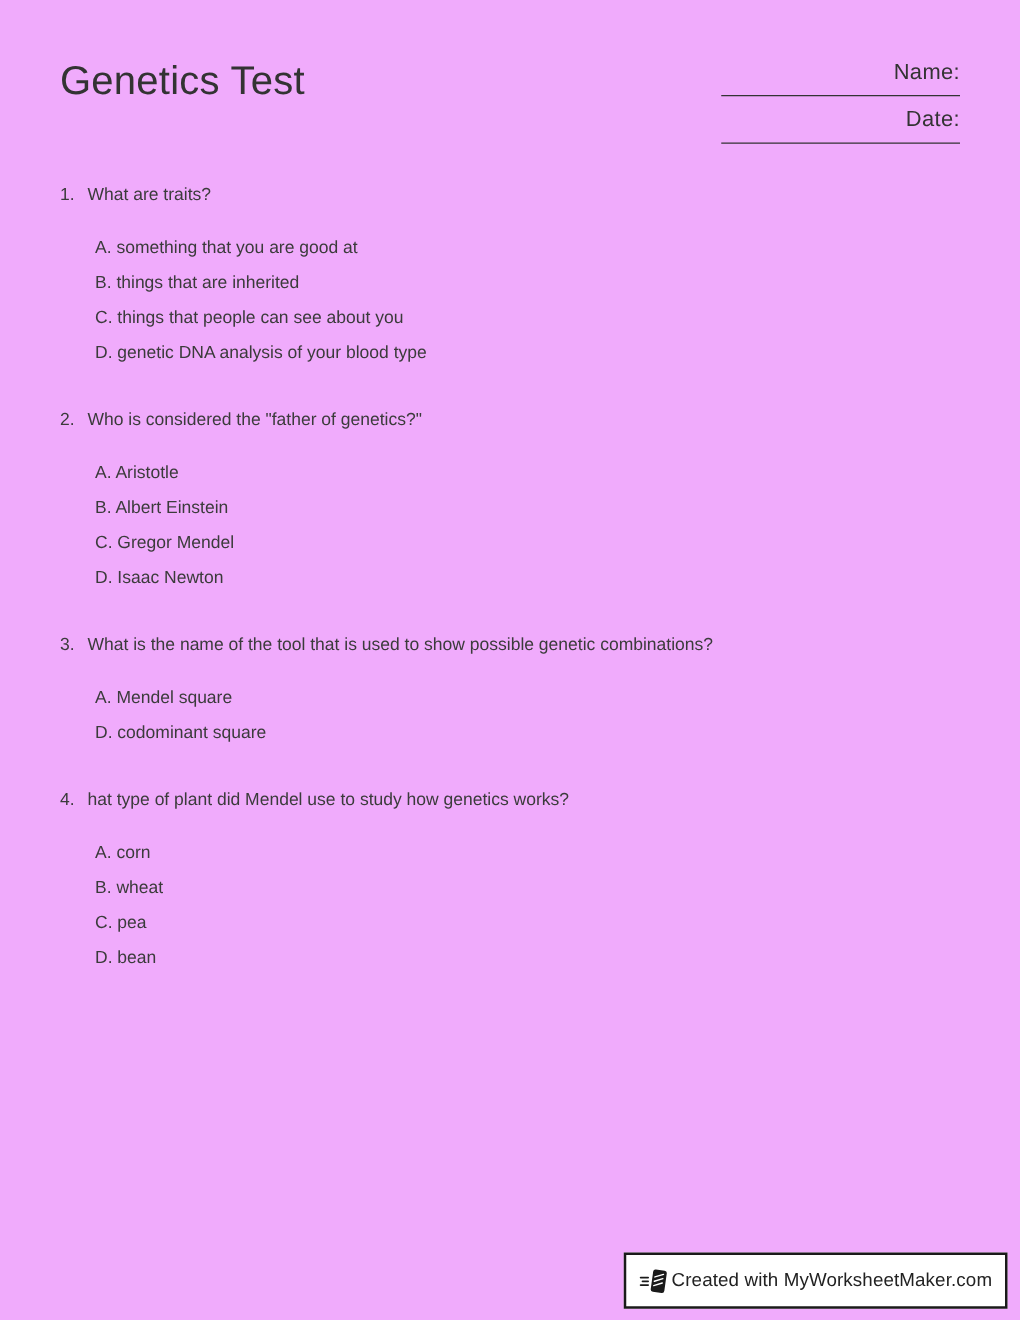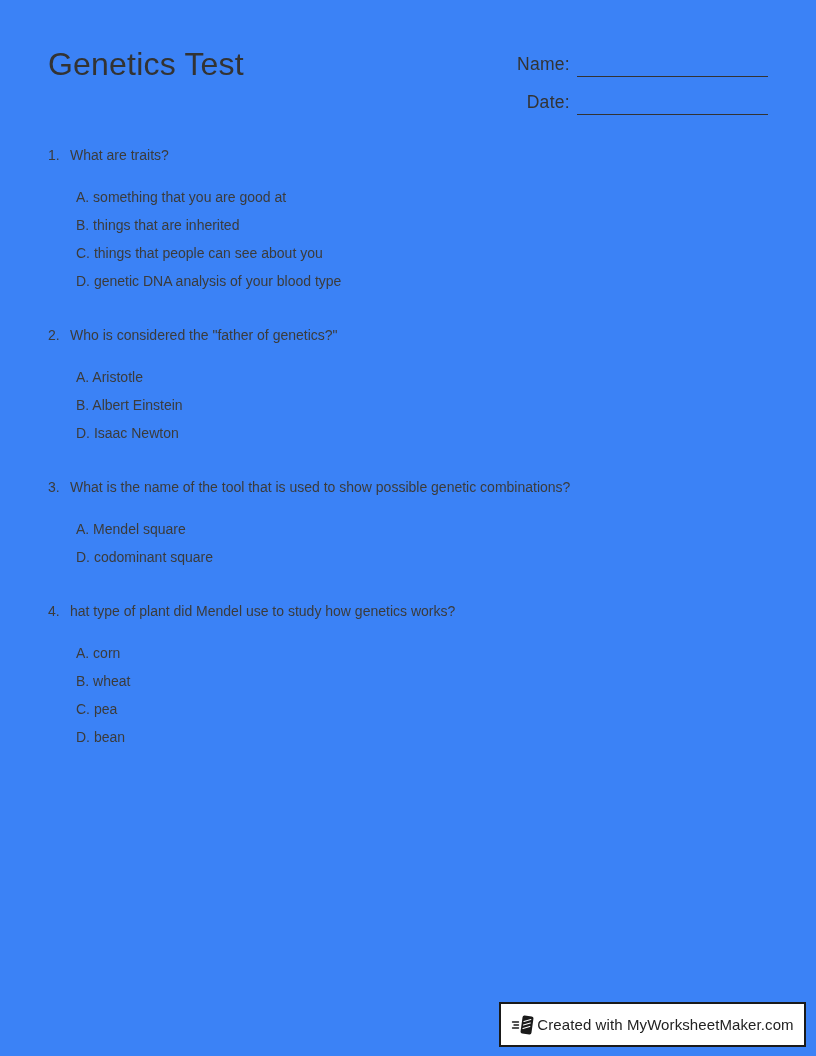--- a/index.html
+++ b/index.html
@@ -3,21 +3,21 @@
 <meta charset="utf-8">
 <style>
   * { box-sizing: border-box; }
   html, body { margin: 0; padding: 0; background: #ffffff; }
   body { font-family: "Liberation Sans", sans-serif; }
 
   .page {
     position: relative;
     width: 816px;
     height: 1056px;
-    background: #3b82f6;
+    background: #f0abfc;
     color: #3b3b3b;
     overflow: hidden;
   }
 
   
   .title {
     position: absolute;
     left: 48px;
     top: 46px;
     margin: 0;
@@ -27,23 +27,24 @@
     letter-spacing: 0.2px;
   }
   .fill-ins {
     position: absolute;
     right: 48px;
     top: 47px;
   }
   .fill-row {
     display: flex;
     align-items: flex-end;
-    justify-content: flex-end;
+    justify-content: flex-start;
     height: 30px;
     margin-bottom: 8px;
+    flex-direction: column;
   }
   .fill-label {
     font-size: 17.5px;
     color: #333333;
     padding-bottom: 2px;
     letter-spacing: 0.3px;
   }
   .fill-line {
     display: inline-block;
     width: 191px;
@@ -128,20 +129,21 @@
     </div>
 
     <div class="question">
       <div class="q-row">
         <span class="q-num">2.</span>
         <span class="q-text">Who is considered the "father of genetics?"</span>
       </div>
       <div class="choices">
         <div class="choice">A. Aristotle</div>
         <div class="choice">B. Albert Einstein</div>
+        <div class="choice">C. Gregor Mendel</div>
         <div class="choice">D. Isaac Newton</div>
       </div>
     </div>
 
     <div class="question">
       <div class="q-row">
         <span class="q-num">3.</span>
         <span class="q-text">What is the name of the tool that is used to show possible genetic combinations?</span>
       </div>
       <div class="choices">

